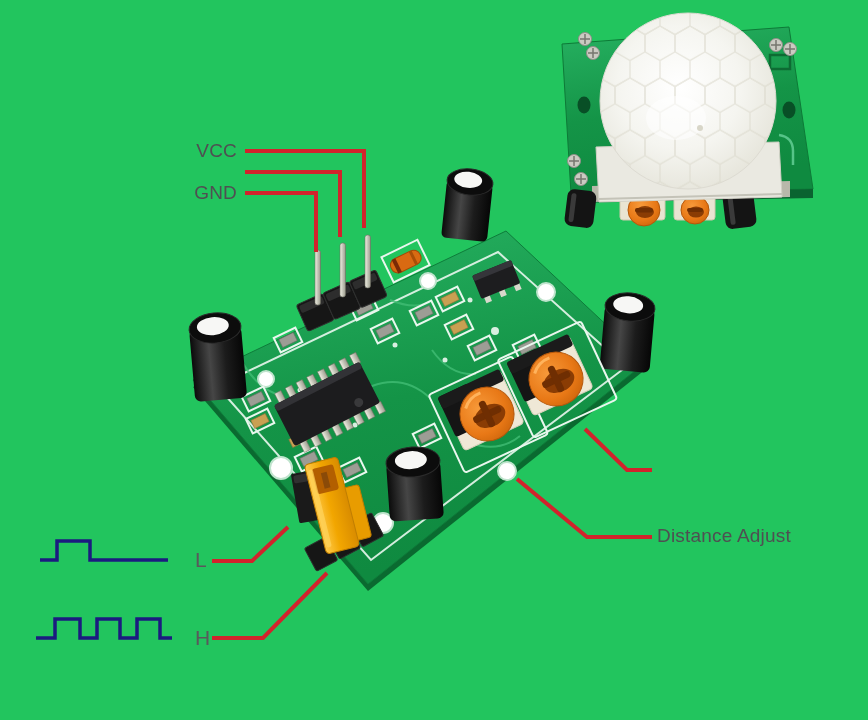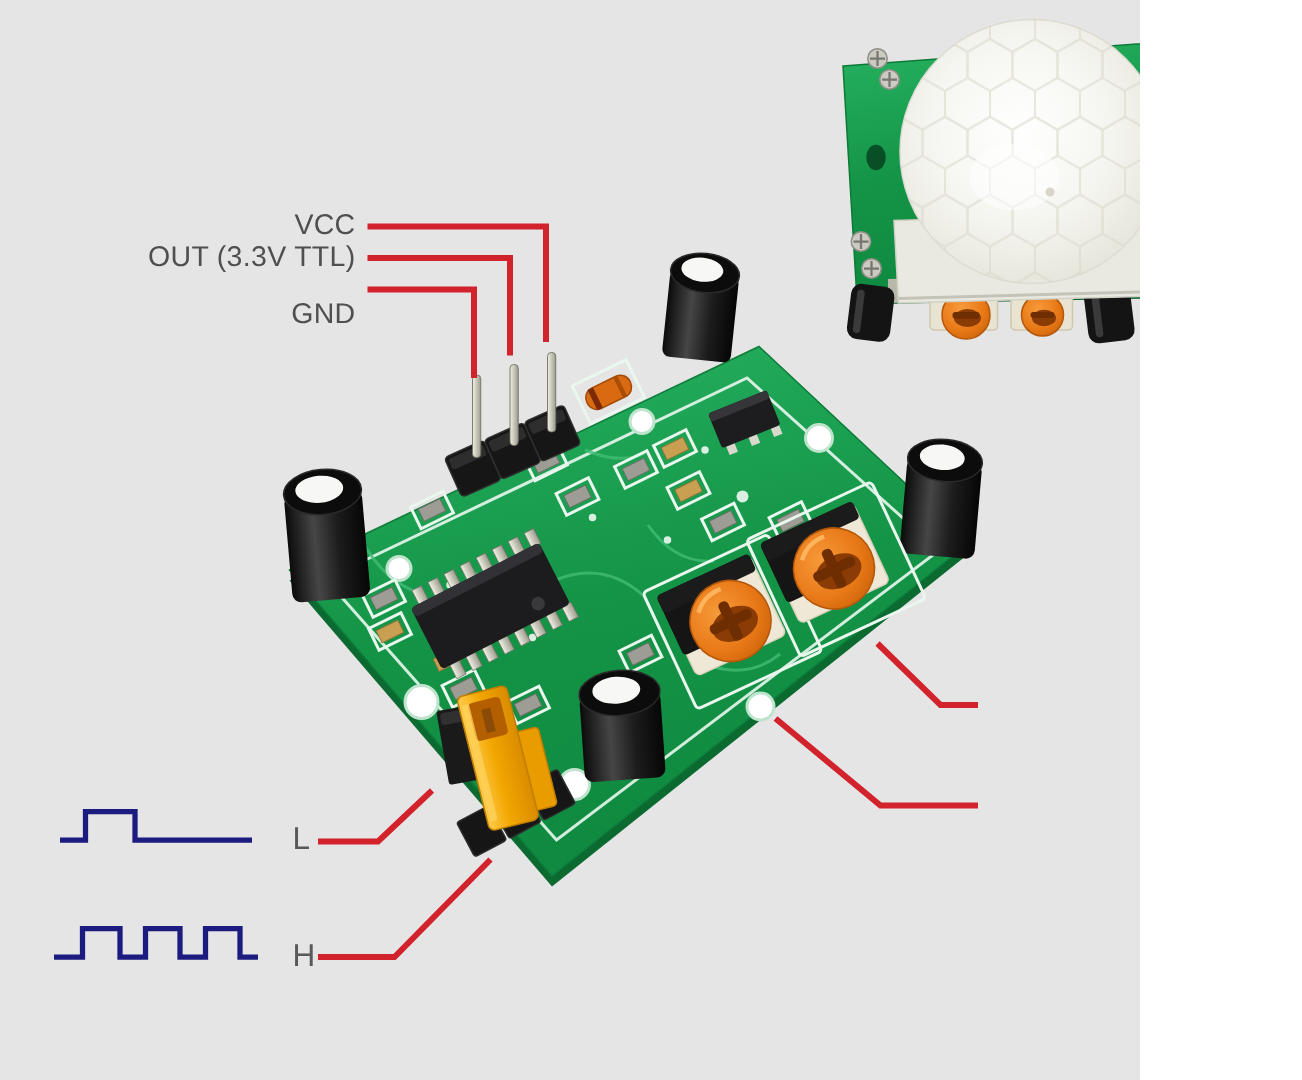--- a/index.html
+++ b/index.html
@@ -1,28 +1,28 @@
 <!DOCTYPE html>
 <html><head>
 <meta charset="utf-8">
 <style>
   html,body{margin:0;padding:0;background:#ffffff;}
   .scene{
-    position:relative;width:760px;height:720px;background:#e5e5e5;overflow:hidden;
+    position:relative;width:868px;height:720px;background:#22c55e;overflow:hidden;
     font-family:"Liberation Sans", sans-serif;
   }
   .scene svg{position:absolute;left:0;top:0;}
   .lbl{
     position:absolute;color:#4f4f52;font-size:19px;line-height:19px;white-space:nowrap;
     letter-spacing:.2px;
   }
   .pin-lbl{left:40px;width:197px;text-align:right;}
   #lbl-vcc{top:141px;}
   #lbl-out{top:162px;}
-  #lbl-gnd{top:183px;margin-top:17px;}
+  #lbl-gnd{top:183px;}
   #lbl-delay{left:657px;top:453px;}
   #lbl-distance{left:657px;top:526px;}
   .mode-lbl{left:195px;width:26px;color:#59595c;font-size:21px;line-height:21px;}
   #lbl-l{top:549px;}
   #lbl-h{top:627px;}
 
   
   .redline{stroke:#d2232c;stroke-width:4;fill:none;stroke-linejoin:miter;}
   .wave{stroke:#1b1b80;stroke-width:3.5;fill:none;stroke-linejoin:miter;}
   .sk{fill:none;stroke:#e9f7ee;stroke-width:2;}
@@ -375,17 +375,17 @@
     <path class="redline" d="M245,151 H364 V228"></path>
     <path class="redline" d="M245,172 H340 V237"></path>
     <path class="redline" d="M245,193 H316 V252"></path>
     <path class="redline" d="M652,470 H627 L585,429"></path>
     <path class="redline" d="M652,537 H587 L517,479"></path>
     <path class="redline" d="M212,561 H252 L288,527"></path>
     <path class="redline" d="M212,638 H263 L327,573"></path>
   </svg>
 
   <div class="lbl pin-lbl" id="lbl-vcc">VCC</div>
-  <div class="lbl pin-lbl" id="lbl-out">OUT (3.3V TTL)</div>
   <div class="lbl pin-lbl" id="lbl-gnd">GND</div>
+  <div class="lbl" id="lbl-distance">Distance Adjust</div>
   <div class="lbl mode-lbl" id="lbl-l">L</div>
   <div class="lbl mode-lbl" id="lbl-h">H</div>
 </div>
 
 </body></html>

